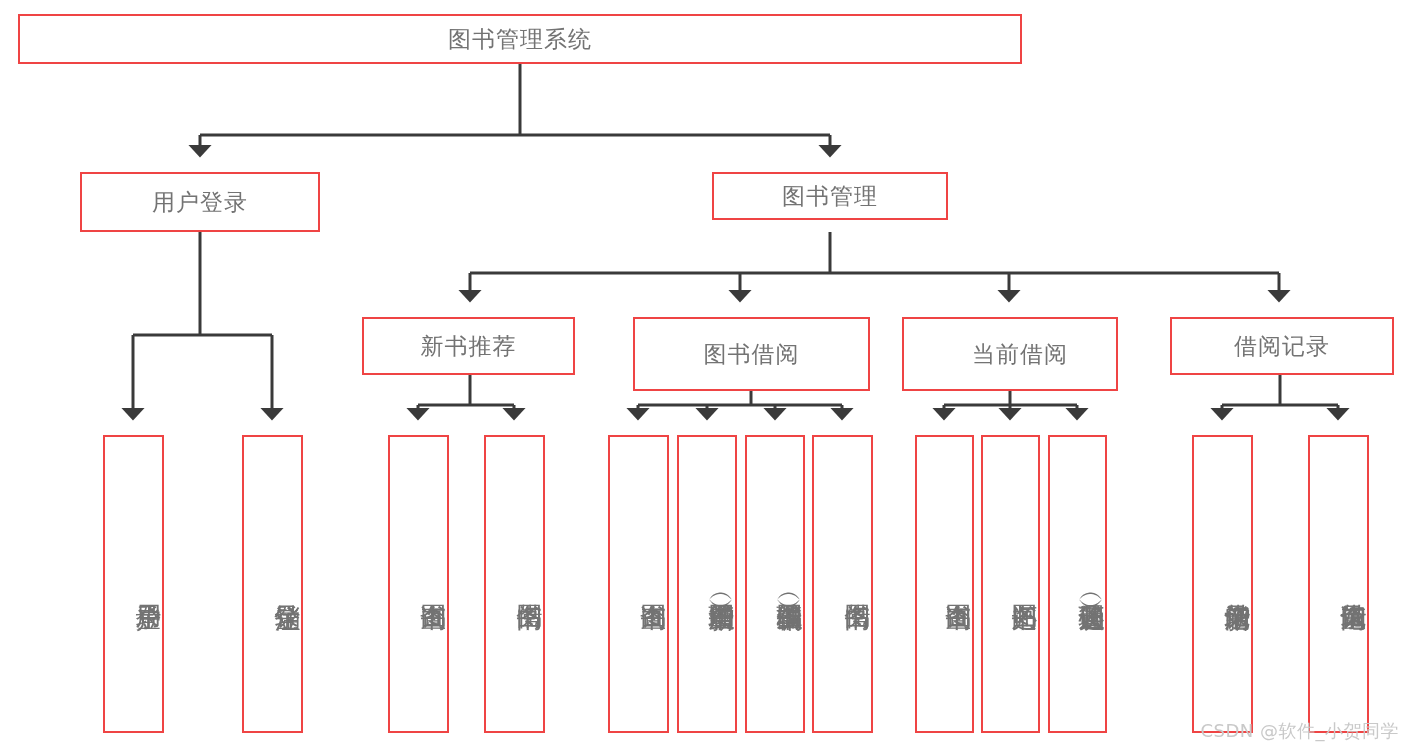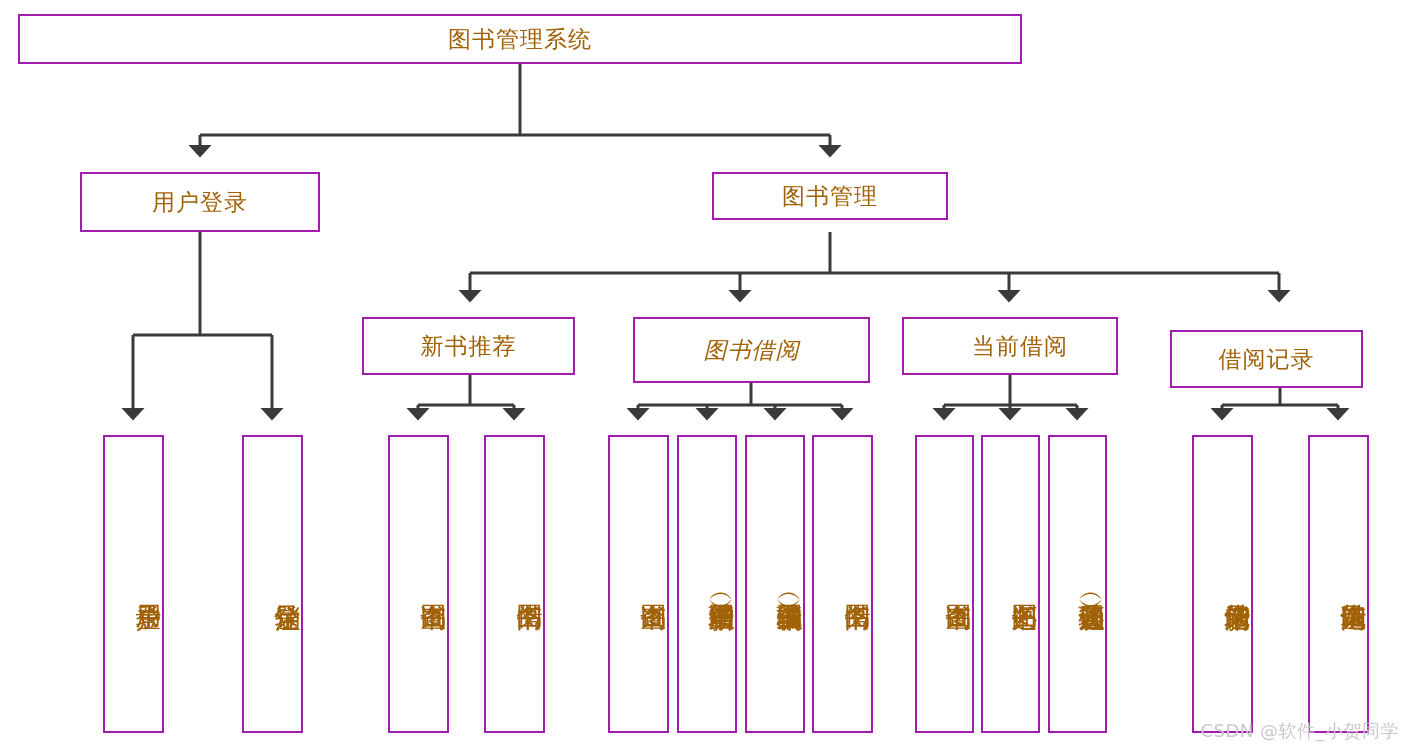--- a/index.html
+++ b/index.html
@@ -21,26 +21,26 @@
     position: absolute;
     left: 0;
     top: 0;
     width: 1405px;
     height: 747px;
     pointer-events: none;
   }
   .node {
     position: absolute;
     box-sizing: border-box;
-    border: 2px solid #a21caf;
+    border: 2px solid #ef4444;
     background: #ffffff;
     display: flex;
     align-items: center;
     justify-content: center;
-    color: #a16207;
+    color: #737373;
   }
   .node.horiz {
     font-size: 23px;
     letter-spacing: 1px;
   }
   .node.vert {
     writing-mode: vertical-rl;
     text-orientation: upright;
     font-size: 26px;
     line-height: 1.06;
@@ -129,27 +129,27 @@
   <div class="node horiz" style="left: 80px; top: 172px; width: 240px; height: 60px;">
     <span>用户登录</span>
   </div>
   <div class="node horiz" style="left: 712px; top: 172px; width: 236px; height: 48px;">
     <span>图书管理</span>
   </div>
 
   <div class="node horiz" style="left: 362px; top: 317px; width: 213px; height: 58px;">
     <span>新书推荐</span>
   </div>
-  <div class="node horiz" style="left: 633px; top: 317px; width: 237px; height: 66px; font-style: italic;">
+  <div class="node horiz" style="left: 633px; top: 317px; width: 237px; height: 74px;">
     <span>图书借阅</span>
   </div>
-  <div class="node horiz" style="left: 902px; top: 317px; width: 216px; height: 58px; padding-left: 20px;">
+  <div class="node horiz" style="left: 902px; top: 317px; width: 216px; height: 74px; padding-left: 20px;">
     <span>当前借阅</span>
   </div>
-  <div class="node horiz" style="left: 1170px; top: 330px; width: 193px; height: 58px;">
+  <div class="node horiz" style="left: 1170px; top: 317px; width: 224px; height: 58px;">
     <span>借阅记录</span>
   </div>
 
   <div class="node vert" style="left: 103px; top: 435px; width: 61px; height: 298px;">
     <span class="vtext">用户登录</span>
   </div>
   <div class="node vert" style="left: 242px; top: 435px; width: 61px; height: 298px;">
     <span class="vtext">注销登录</span>
   </div>
   <div class="node vert" style="left: 388px; top: 435px; width: 61px; height: 298px;">

